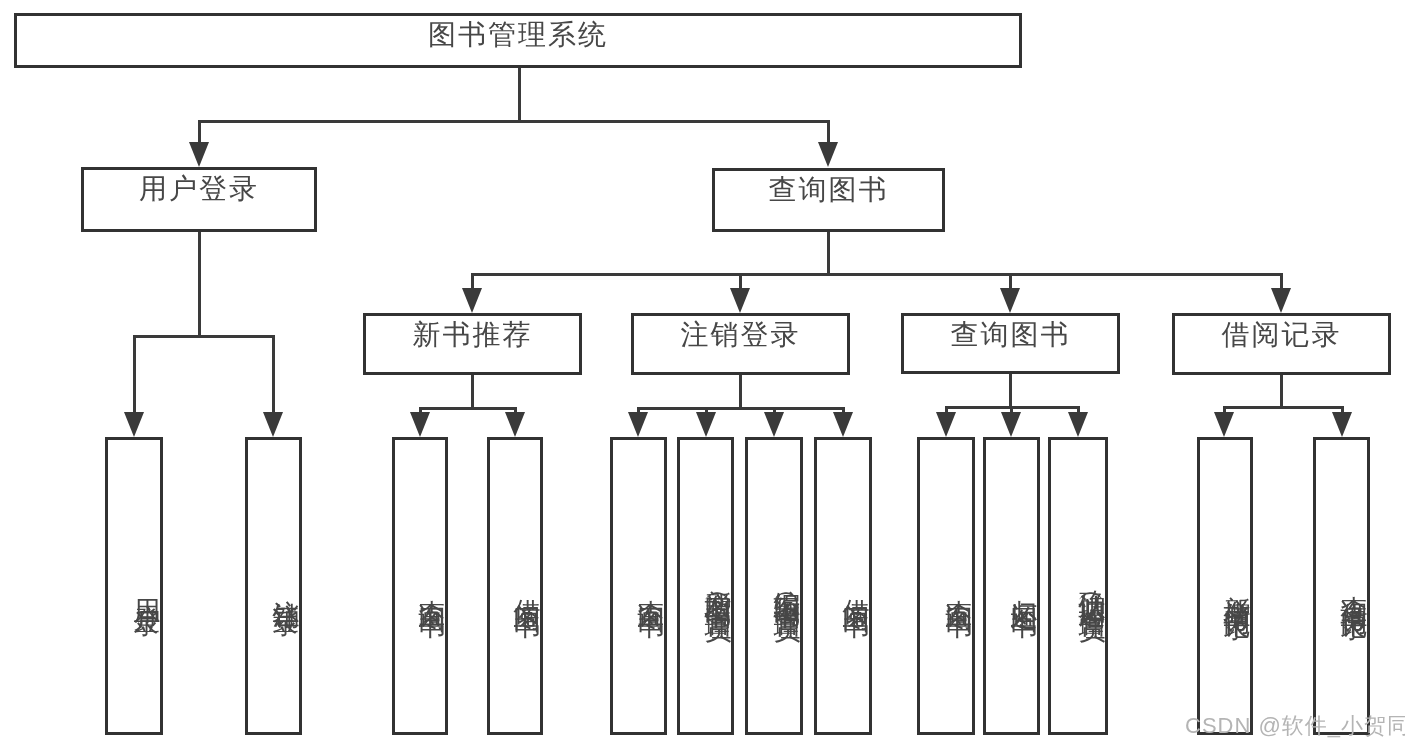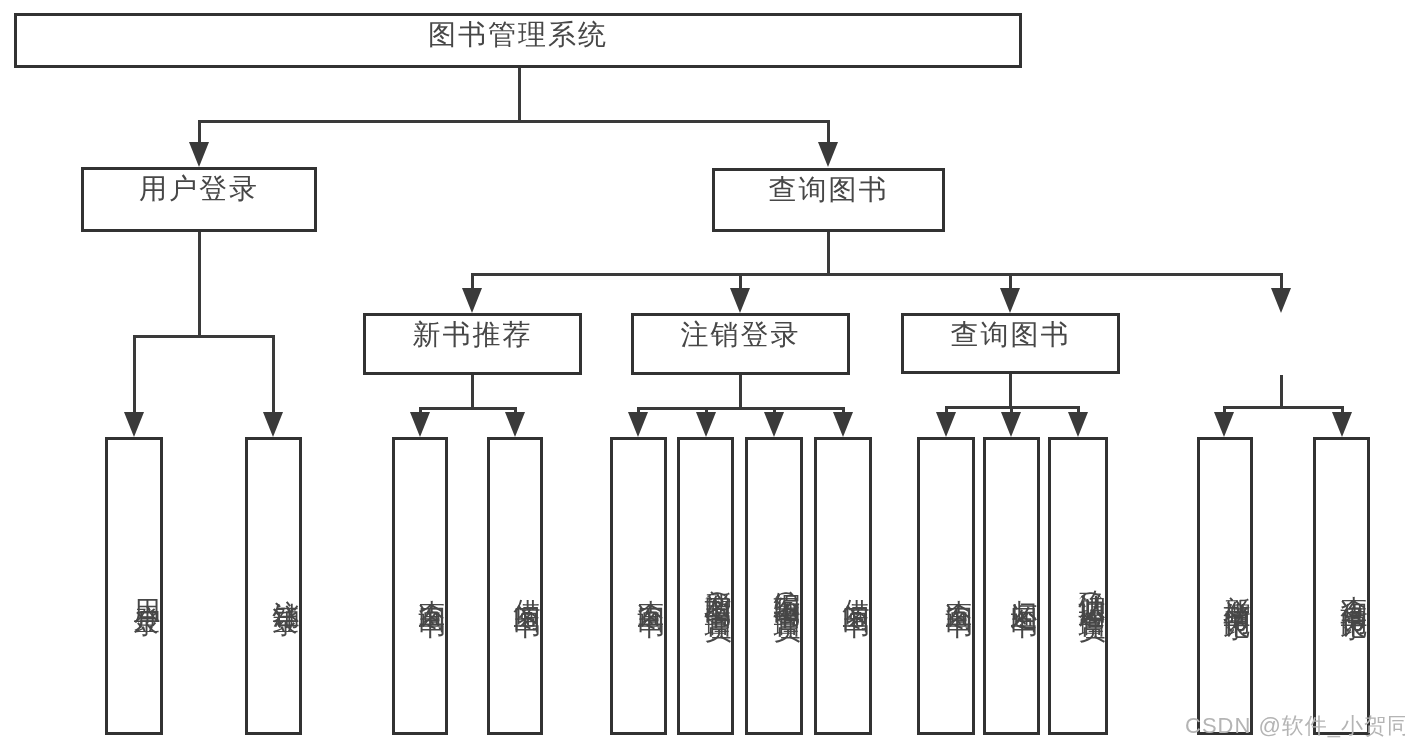--- a/index.html
+++ b/index.html
@@ -125,20 +125,23 @@
     </div>
     <div class="node" style="left: 363px; top: 313px; width: 219px; height: 62px;">
       <span>新书推荐</span>
     </div>
     <div class="node" style="left: 631px; top: 313px; width: 219px; height: 62px;">
       <span>注销登录</span>
     </div>
     <div class="node" style="left: 901px; top: 313px; width: 219px; height: 61px;">
       <span>查询图书</span>
     </div>
+    <div class="node" style="left: 1172px; top: 313px; width: 219px; height: 62px;">
+      <span>借阅记录</span>
+    </div>
     <div class="node v" style="left: 105px; top: 437px; width: 58px; height: 298px;">
       <span>用户登录</span>
     </div>
     <div class="node v" style="left: 245px; top: 437px; width: 57px; height: 298px;">
       <span>注销登录</span>
     </div>
     <div class="node v" style="left: 392px; top: 437px; width: 56px; height: 298px;">
       <span>查询图书</span>
     </div>
     <div class="node v" style="left: 487px; top: 437px; width: 56px; height: 298px;">

